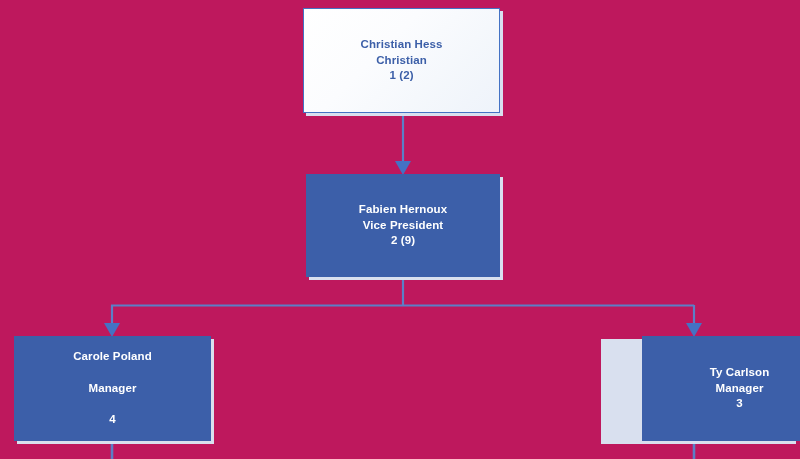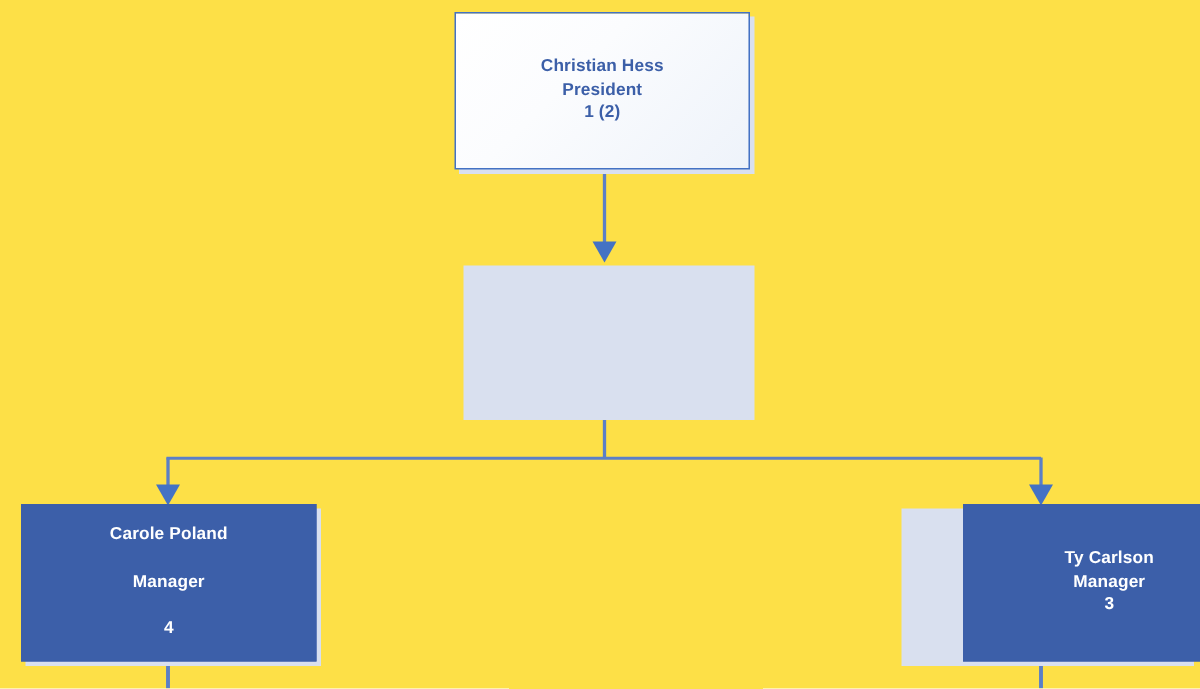--- a/index.html
+++ b/index.html
@@ -10,21 +10,21 @@
   body {
     width: 800px;
     height: 459px;
     font-family: "Liberation Sans", sans-serif;
     overflow: hidden;
   }
   #chart-canvas {
     position: relative;
     width: 800px;
     height: 459px;
-    background: #fde047;
+    background: #be185d;
   }
   #connector-layer {
     position: absolute;
     left: 0;
     top: 0;
     width: 800px;
     height: 459px;
   }
   .node-box {
     position: absolute;
@@ -94,25 +94,30 @@
       <line x1="112" y1="441" x2="112" y2="459" stroke="#5B7FC7" stroke-width="2.6"></line>
     </g>
     <g>
       <line x1="694" y1="441" x2="694" y2="459" stroke="#5B7FC7" stroke-width="2.6"></line>
     </g>
   </svg>
 
   <div class="node-root-shadow" style="left:306px; top:11px; width:197px; height:105px;"></div>
   <div class="node-box node-root" style="left:303px; top:8px; width:197px; height:105px;">
     <span class="node-line">Christian Hess</span>
-    <span class="node-line">President</span>
+    <span class="node-line">Christian</span>
     <span class="node-line">1 (2)</span>
   </div>
 
   <div class="node-root-shadow" style="left:309px; top:177px; width:194px; height:103px;"></div>
+  <div class="node-box node-filled" style="left:306px; top:174px; width:194px; height:103px;">
+    <span class="node-line">Fabien Hernoux</span>
+    <span class="node-line">Vice President</span>
+    <span class="node-line">2 (9)</span>
+  </div>
 
   <div class="node-root-shadow" style="left:17px; top:339px; width:197px; height:105px;"></div>
   <div class="node-box node-filled" style="left:14px; top:336px; width:197px; height:105px;gap:16px;">
     <span class="node-line">Carole Poland</span>
     <span class="node-line">Manager</span>
     <span class="node-line">4</span>
   </div>
 
   <div class="node-root-shadow" style="left:601px; top:339px; width:195px; height:105px;"></div>
   <div class="node-box node-filled" style="left:598px; top:336px; width:195px; height:105px;margin-left:44px;">

